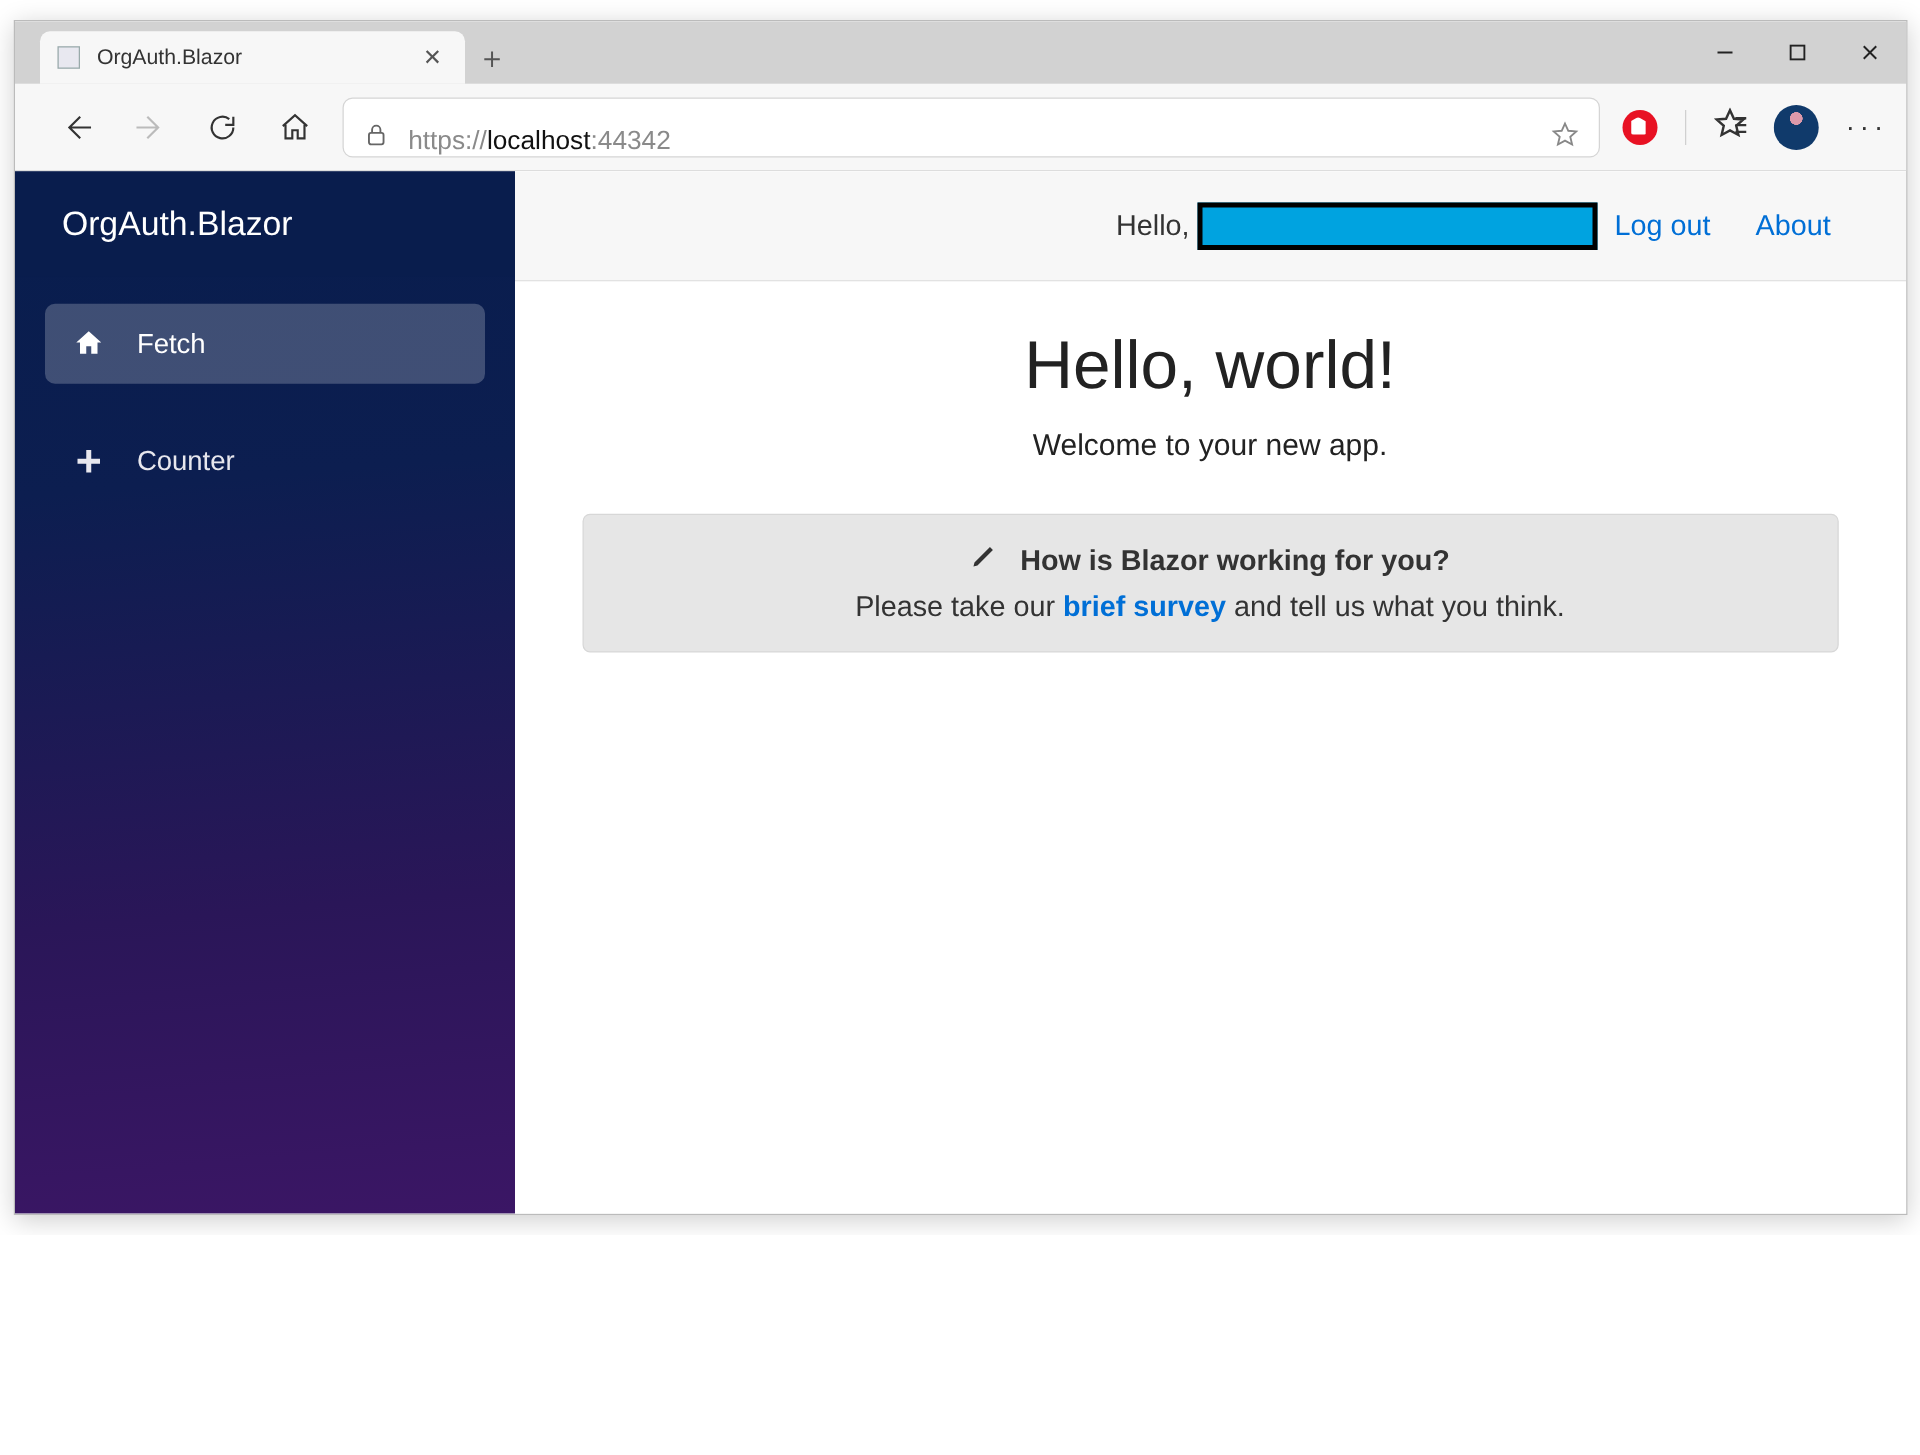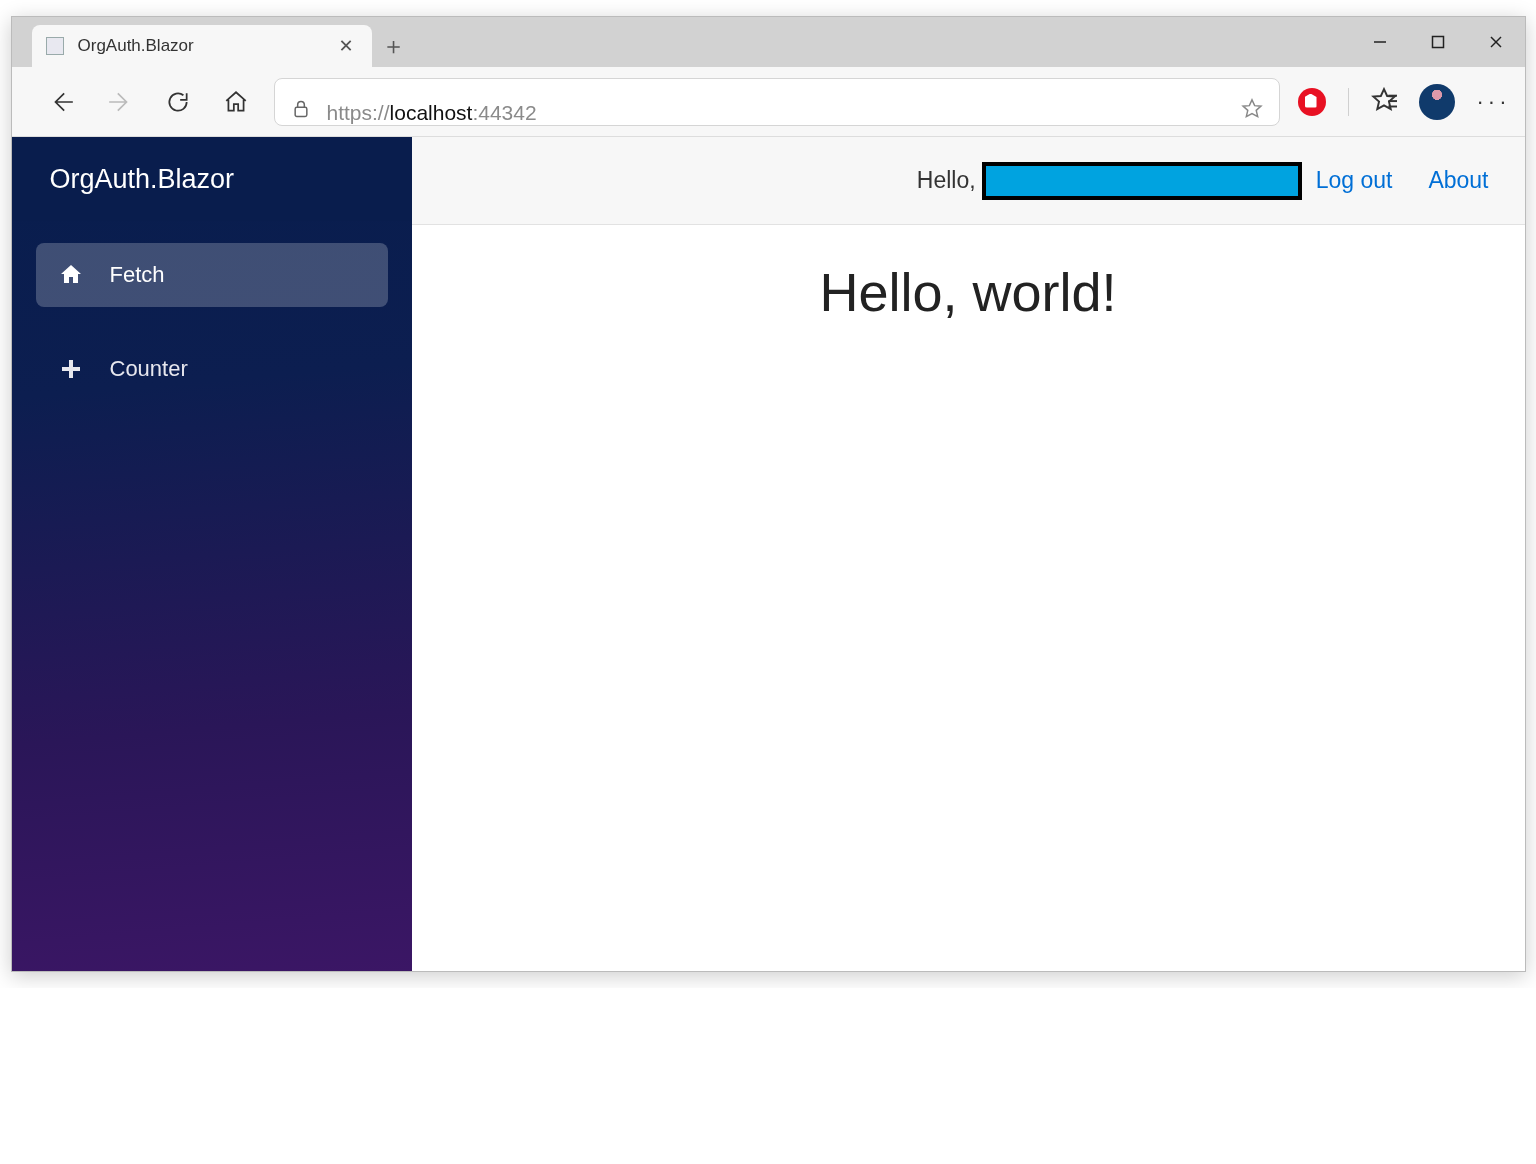--- a/index.html
+++ b/index.html
@@ -71,21 +71,21 @@
     height:64px; border-radius:8px; display:flex; align-items:center; padding:0 20px;
     font-size:22px; color:#e7e7ee;
   }
   .nav-item.active { background:rgba(255,255,255,0.22); color:#fff; }
   .nav-item .ni-icon { width:30px; height:26px; margin-right:24px; display:flex; align-items:center; justify-content:center;}
   .nav-item .ni-icon svg{ fill:#e7e7ee; }
   .nav-item.active .ni-icon svg{ fill:#fff; }
   .main { flex:1; background:#fff; display:flex; flex-direction:column; overflow:auto;}
   .topbar {
     height:88px; background:#f7f7f7; border-bottom:1px solid #e2e2e2;
-    display:flex; align-items:center; justify-content:flex-end; padding-right:36px;
+    display:flex; align-items:center; justify-content:flex-end; padding-right:60px;
     font-size:23px; color:#333;
   }
   .topbar .greet { margin-right:6px;}
   .redact { display:inline-block; width:320px; height:38px; background:#00a3e0; border:4px solid #000; vertical-align:middle;}
   .topbar a { color:#006fd6; text-decoration:none; margin-left:14px; }
   .topbar .about { margin-left:36px;}
   .content { padding:36px 54px; color:#222;text-align:center;}
   .content h1 { font-size:54px; font-weight:400; margin:0 0 20px 0; color:#222;}
   .content p.sub { font-size:24px; margin:0 0 40px 0; color:#222;}
   .alert {
@@ -209,17 +209,31 @@
 
     <div class="main">
       <div class="topbar">
         <span class="greet">Hello, </span>
         <span class="redact"></span>
         <a href="#">Log out</a>
         <a href="#" class="about">About</a>
       </div>
       <div class="content">
         <h1>Hello, world!</h1>
+        <p class="sub">Welcome to your new app.</p>
+        <div class="alert">
+          <div class="a-title">
+            <span>
+              <svg width="22" height="22" viewBox="0 0 24 24">
+                  <path d="M3 21l3.5-.9L20 6.6 17.4 4 3.9 17.5 3 21zM17.4 4l2.6 2.6"></path>
+                </svg>
+            </span>
+            <span>How is Blazor working for you?</span>
+          </div>
+          <div>
+            <span>Please take our </span><a href="#">brief survey</a><span> and tell us what you think.</span>
+          </div>
+        </div>
       </div>
     </div>
 
   </div>
 </div>
 
 </body></html>

